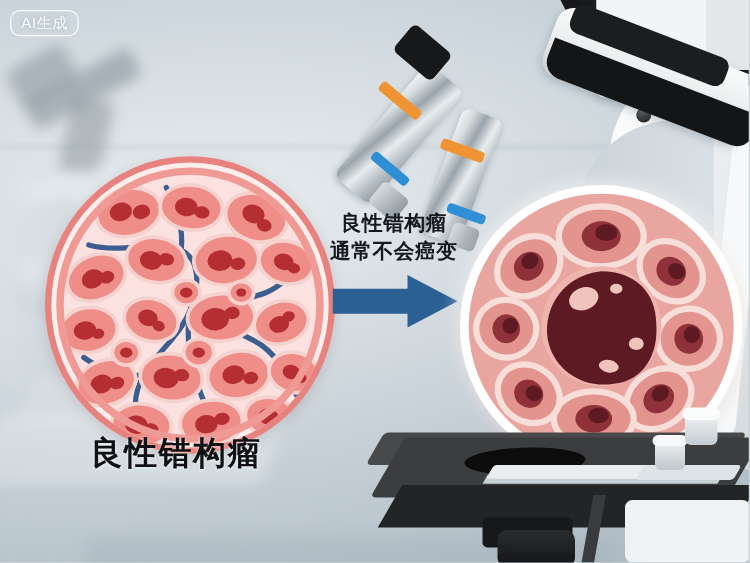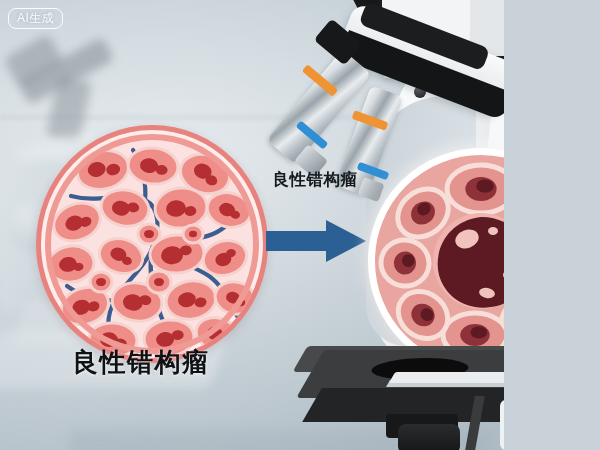--- a/index.html
+++ b/index.html
@@ -1,21 +1,21 @@
 <!DOCTYPE html>
 <html><head>
 <meta charset="utf-8">
 <style>
   html,body{margin:0;padding:0;}
   body{
     width:600px;height:450px;overflow:hidden;
     font-family:"Liberation Sans","DejaVu Sans",sans-serif;
     background:#c8d2d8;
   }
-  #scene{position:relative;width:504px;height:450px;overflow:hidden;text-decoration:underline;}
+  #scene{position:relative;width:599px;height:450px;overflow:hidden;text-decoration:underline;}
 
   
   .bg{position:absolute;inset:0;
       background:linear-gradient(160deg,#e3e9ec 0%,#d7dfe4 38%,#c6d0d7 70%,#b9c5cd 100%);}
   .bg-vignette{position:absolute;inset:0;
       background:radial-gradient(120% 90% at 35% 40%,rgba(255,255,255,.35),rgba(140,158,170,.25) 75%);}
 
   
   .bgscope{position:absolute;filter:blur(5px);opacity:.55;}
   .bgs-arm{left:18px;top:58px;width:96px;height:26px;background:#5e6a72;
@@ -296,20 +296,21 @@
           </g>
           <g transform="translate(152,104) rotate(0)">
             <ellipse rx="10" ry="9" fill="#ef8d88" stroke="#f6d2ce" stroke-width="3"></ellipse>
             <ellipse cx="0" cy="0" rx="4" ry="3.28" fill="#b52f32"></ellipse>
           </g>
         </svg></div>
   </div>
 
   <div class="mid-text">
     <div>良性错构瘤</div>
+    <div>通常不会癌变</div>
   </div>
 
   <svg class="arrow" viewBox="0 0 100 46">
     <polygon points="0,13 60,13 60,2 100,23 60,44 60,33 0,33" fill="#2b6094"></polygon>
   </svg>
 
   <div class="tissue right-tissue">
     <div id="malignant-cells"><svg viewBox="0 0 212 212" width="212" height="212">
           <g transform="translate(106,34) rotate(0)">
             <ellipse rx="34" ry="24" fill="#e4948f" stroke="#f7ded9" stroke-width="5"></ellipse>

